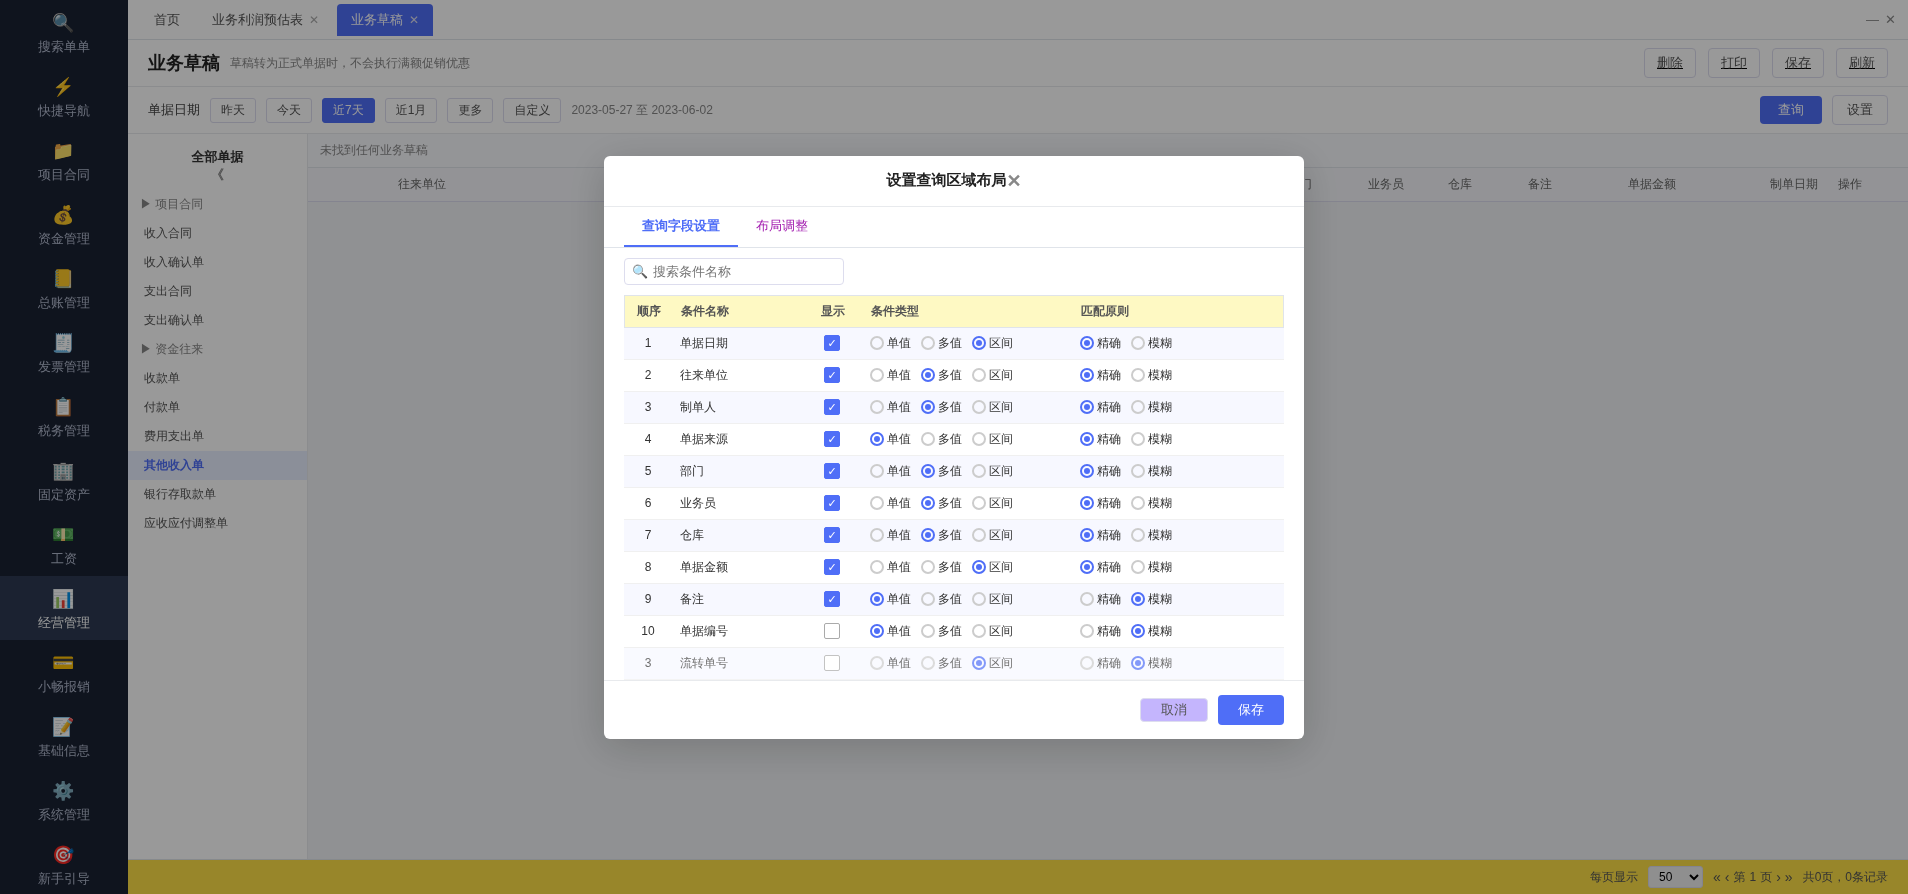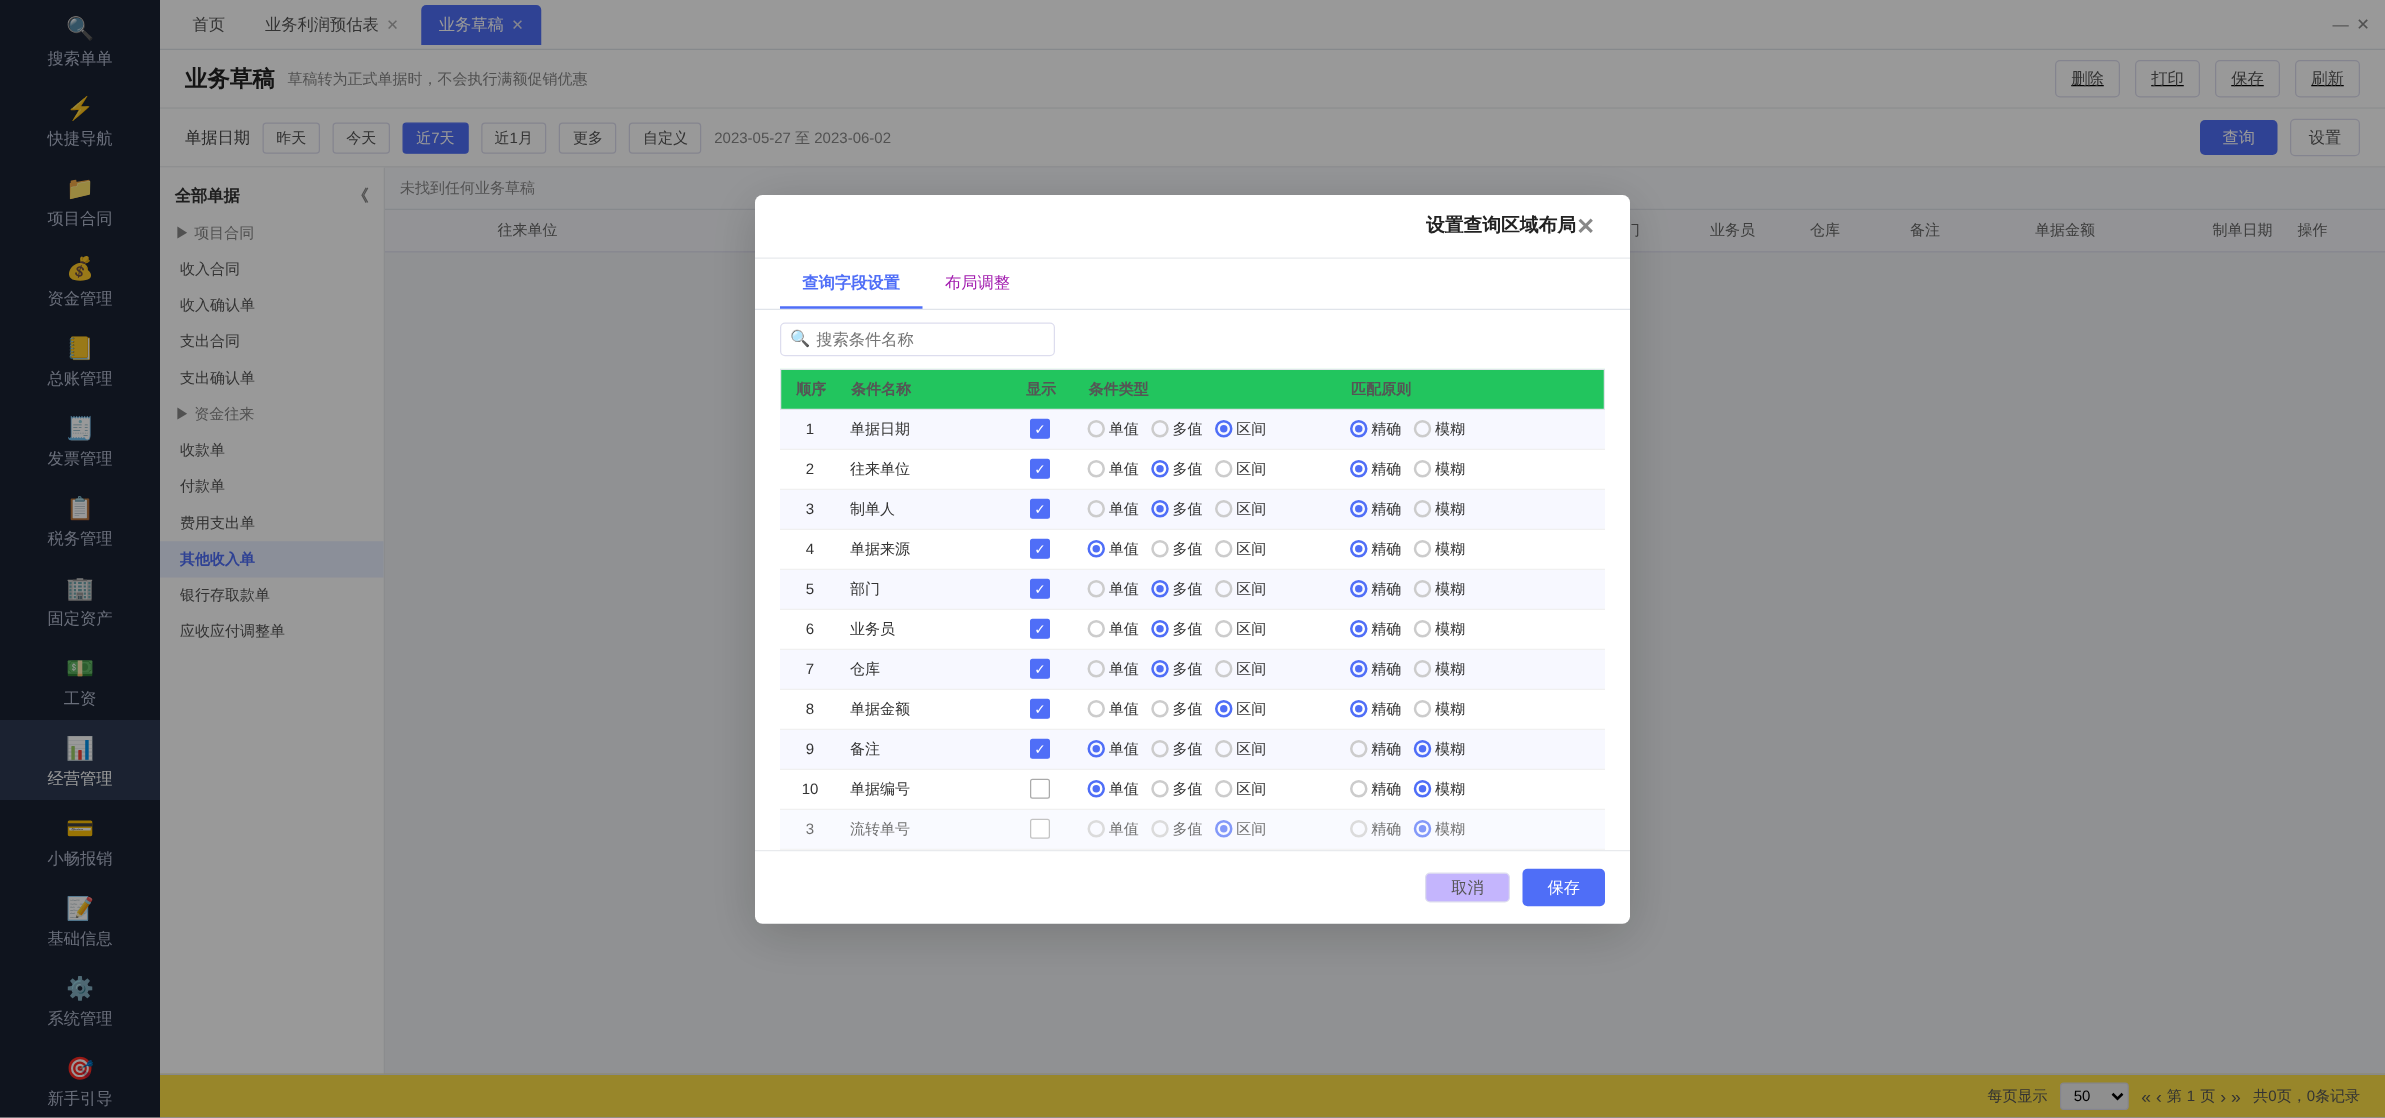--- a/index.html
+++ b/index.html
@@ -112,21 +112,21 @@
     .left-panel {
       width: 180px;
       background: #fff;
       border-right: 1px solid #e8eaed;
       padding: 8px 0;
       flex-shrink: 0;
       overflow: auto;
     }
     .left-panel-header {
       display: flex; align-items: center; justify-content: space-between;
-      padding: 6px 12px; font-size: 13px; font-weight: 600; color: #333;
+      padding: 6px 12px; font-size: 13px; font-weight: 600; color: #333; flex-direction: column;
     }
     .left-panel-item {
       padding: 6px 16px; font-size: 12px; color: #555; cursor: pointer;
     }
     .left-panel-item.active { background: #e8eeff; color: #4f6ef7; font-weight: 600; }
     .left-panel-group { padding: 6px 12px; font-size: 12px; color: #888; cursor: pointer; }
 
     
     .right-content { flex: 1; display: flex; flex-direction: column; overflow: hidden; }
 
@@ -171,22 +171,22 @@
       border-radius: 6px;
       box-shadow: 0 8px 40px rgba(0,0,0,0.18);
       width: 700px;
       max-height: 680px;
       display: flex;
       flex-direction: column;
     }
     .modal-header {
       display: flex;
       align-items: center;
-      justify-content: flex-end;
-      padding: 14px 28px;
+      justify-content: center;
+      padding: 14px 17px;
       border-bottom: 1px solid #e8eaed;
       font-size: 15px;
       font-weight: 600;
       color: #222;
     }
     .modal-close { cursor: pointer; color: #888; font-size: 18px; }
     .modal-body { flex: 1; display: flex; flex-direction: column; overflow: hidden; padding: 0; }
 
     
     .modal-tabs {
@@ -231,21 +231,21 @@
     }
 
     
     .modal-table {
       flex: 1;
       overflow-y: auto;
       padding: 0 20px;
     }
     .mt-header {
       display: flex;
-      background: #22c55e;
+      background: #fef9c3;
       border: 1px solid #e0e4ea;
       font-size: 12px;
       font-weight: 600;
       color: #555;
     }
     .mt-row {
       display: flex;
       border-bottom: 1px solid #f0f0f0;
       font-size: 12px;
       color: #333;

